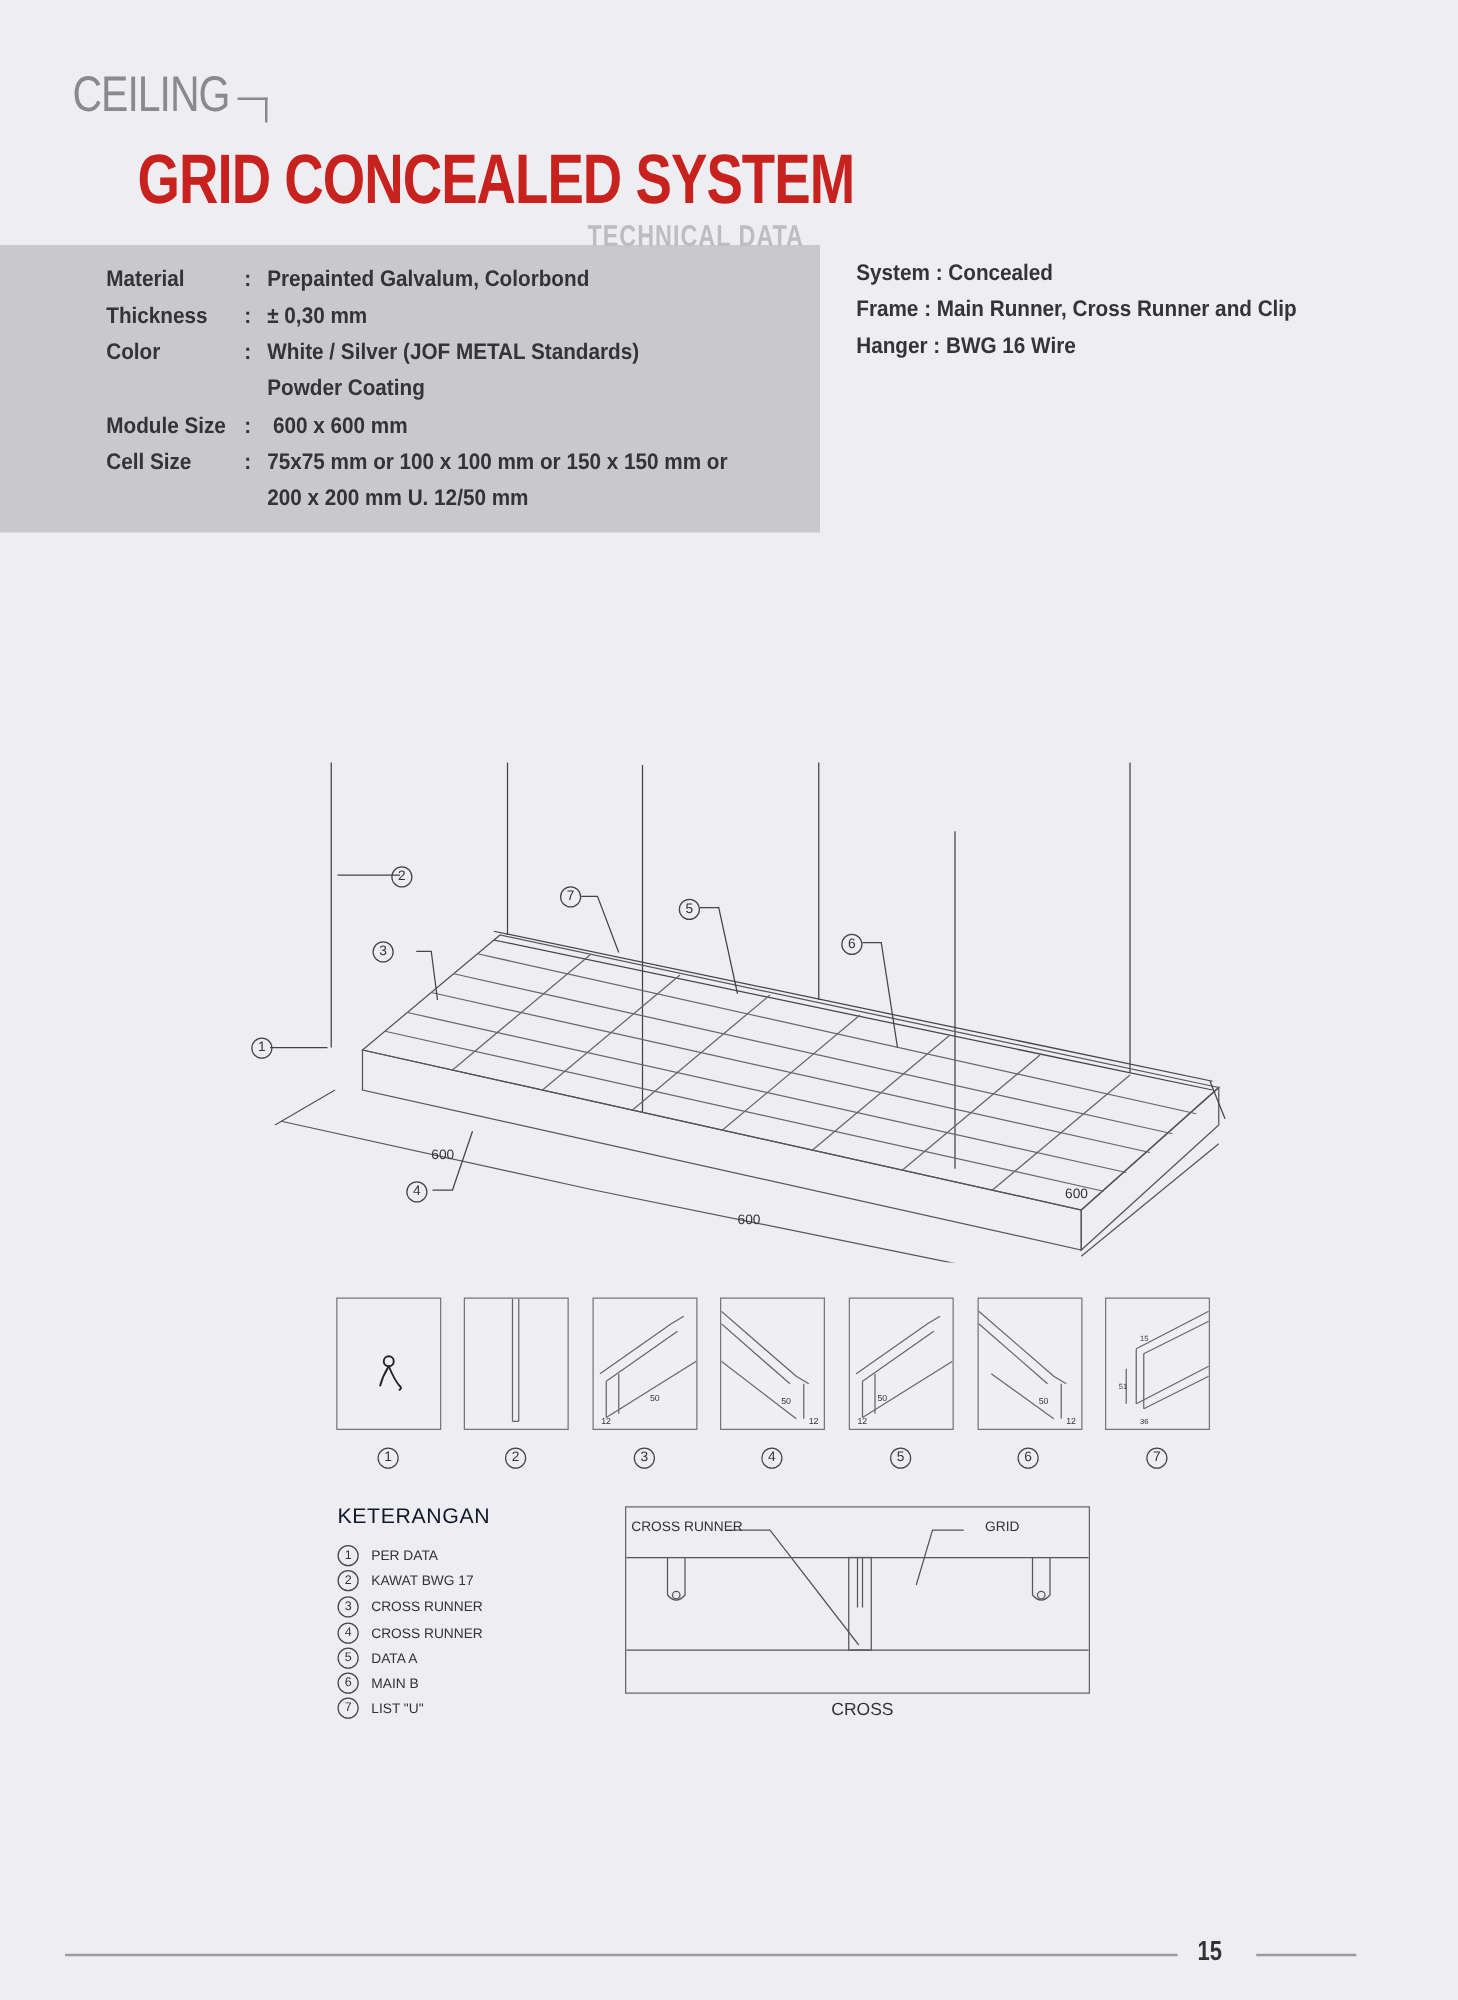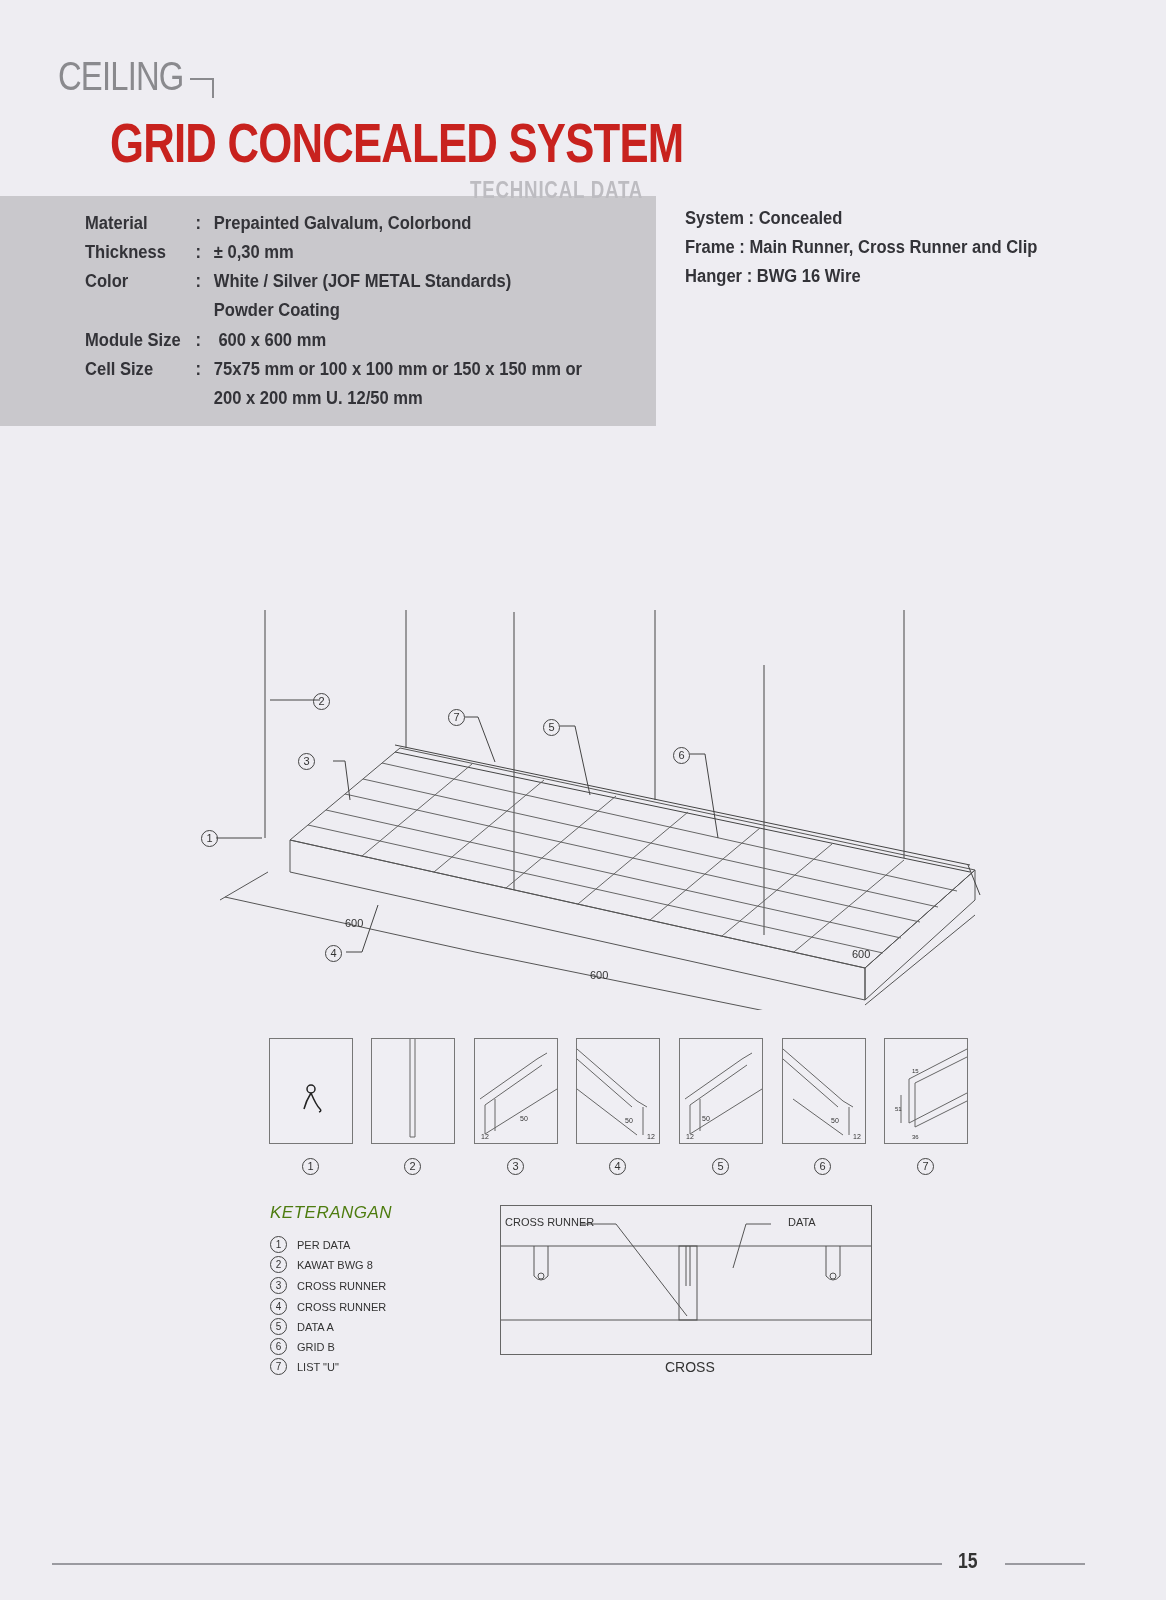--- a/index.html
+++ b/index.html
@@ -9,21 +9,21 @@
   .ceiling-mark{left:190px;top:78px;width:22px;height:18px;border-top:2px solid #8a8a8e;border-right:2px solid #8a8a8e;}
   .title{left:110px;top:110px;font-size:56px;font-weight:bold;color:#c8221e;letter-spacing:-1px;transform:scaleX(0.78);transform-origin:left top;white-space:nowrap;}
   .techbox{left:0;top:196px;width:656px;height:230px;background:#c9c8cc;}
   .techlabel{left:470px;top:176px;font-size:24px;font-weight:bold;color:#bdbcc1;letter-spacing:1px;transform:scaleX(0.78);transform-origin:left top;white-space:nowrap;}
   .spec{left:85px;font-size:18px;font-weight:bold;color:#333338;white-space:nowrap;transform:scaleX(0.92);transform-origin:left top;}
   .spec .k{display:inline-block;width:120px;}
   .spec .c{display:inline-block;width:20px;}
   .right-spec{left:685px;font-size:18px;font-weight:bold;color:#333338;white-space:nowrap;transform:scaleX(0.92);transform-origin:left top;}
   .thumb{top:1038px;width:82px;height:104px;border:1px solid #777;background:#efeef3;}
   .circ{width:15px;height:15px;border:1px solid #444;border-radius:50%;font-size:11px;line-height:15px;text-align:center;color:#333;background:transparent;}
-  .keter{left:270px;top:1203px;font-size:17px;color:#4d7c0f;letter-spacing:0.5px;font-style:italic;}
+  .keter{left:270px;top:1203px;font-size:17px;color:#0f172a;letter-spacing:0.5px;}
   .legend-item{left:270px;font-size:11px;color:#333;display:flex;align-items:center;gap:10px;}
   .legend-item .circ{font-size:10px;}
   .profil-box{left:500px;top:1205px;width:370px;height:148px;border:1px solid #666;}
   .footer-line{left:52px;top:1563px;width:890px;height:2px;background:#9a9aa0;}
   .footer-line2{left:1005px;top:1563px;width:80px;height:2px;background:#9a9aa0;}
   .pagenum{left:958px;top:1548px;font-size:22px;font-weight:bold;color:#333;transform:scaleX(0.8);transform-origin:left top;}
 </style>
 </head>
 <body>
 
@@ -203,37 +203,37 @@
 <div class="abs circ" style="left:814px;top:1158px">6</div>
 <div class="abs circ" style="left:917px;top:1158px">7</div>
 
 <div class="abs keter">KETERANGAN</div>
 <div class="abs legend-item" style="top:1236px">
     <span class="circ">1</span>
     <span>PER DATA</span>
   </div>
 <div class="abs legend-item" style="top:1256px">
     <span class="circ">2</span>
-    <span>KAWAT BWG 8</span>
+    <span>KAWAT BWG 17</span>
   </div>
 <div class="abs legend-item" style="top:1277px">
     <span class="circ">3</span>
     <span>CROSS RUNNER</span>
   </div>
 <div class="abs legend-item" style="top:1298px">
     <span class="circ">4</span>
     <span>CROSS RUNNER</span>
   </div>
 <div class="abs legend-item" style="top:1318px">
     <span class="circ">5</span>
     <span>DATA A</span>
   </div>
 <div class="abs legend-item" style="top:1338px">
     <span class="circ">6</span>
-    <span>GRID B</span>
+    <span>MAIN B</span>
   </div>
 <div class="abs legend-item" style="top:1358px">
     <span class="circ">7</span>
     <span>LIST "U"</span>
   </div>
 
 <div class="abs profil-box">
   <svg width="370" height="148" style="position:absolute;left:0;top:0">
     <g stroke="#555" fill="none">
       <line x1="0" y1="40" x2="370" y2="40"></line>
@@ -243,19 +243,19 @@
       <line x1="189" y1="40" x2="189" y2="80"></line>
       <path d="M33 40 V70 Q40 78 47 70 V40"></path>
       <circle cx="40" cy="70" r="3"></circle>
       <path d="M325 40 V70 Q332 78 339 70 V40"></path>
       <circle cx="332" cy="70" r="3"></circle>
       <polyline points="80,18 115,18 186,110"></polyline>
       <polyline points="270,18 245,18 232,62"></polyline>
     </g>
   </svg>
   <div class="abs" style="left:4px;top:10px;font-size:11px;color:#333;">CROSS RUNNER</div>
-  <div class="abs" style="left:287px;top:10px;font-size:11px;color:#333;">DATA</div>
+  <div class="abs" style="left:287px;top:10px;font-size:11px;color:#333;">GRID</div>
 </div>
 <div class="abs" style="left:665px;top:1359px;font-size:14px;color:#333;">CROSS</div>
 
 <div class="abs footer-line"></div>
 <div class="abs pagenum">15</div>
 <div class="abs footer-line2"></div>
 
 </body></html>

